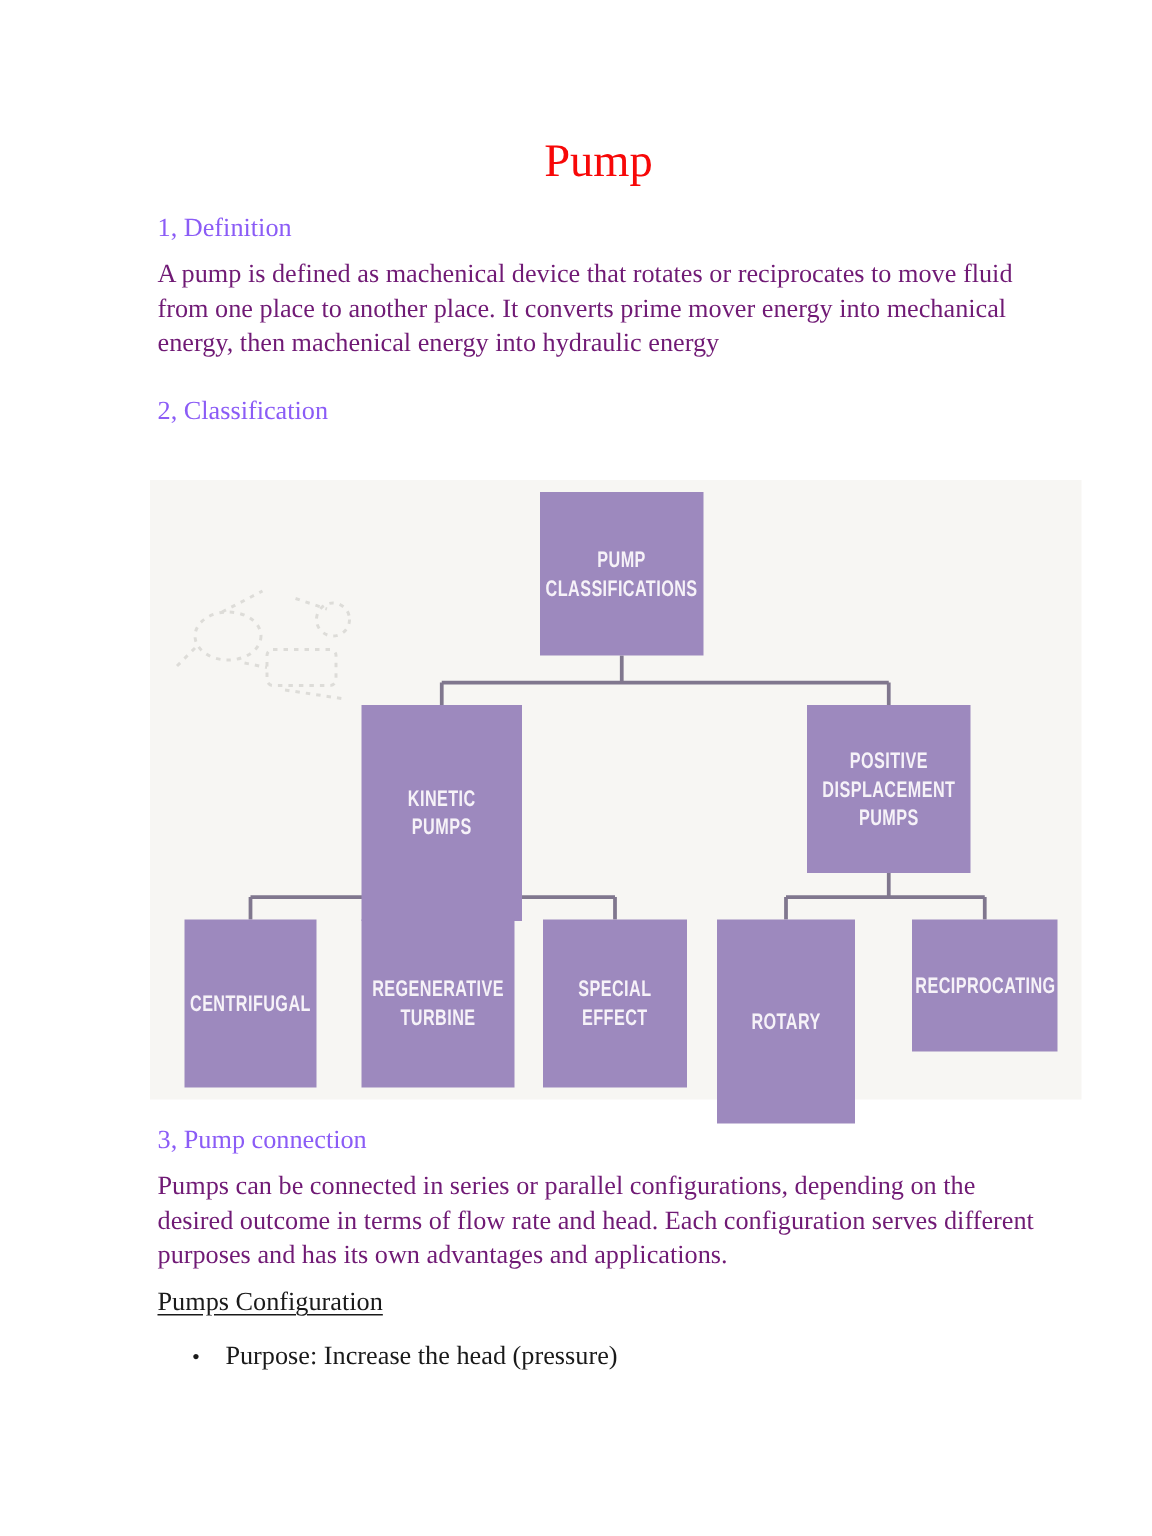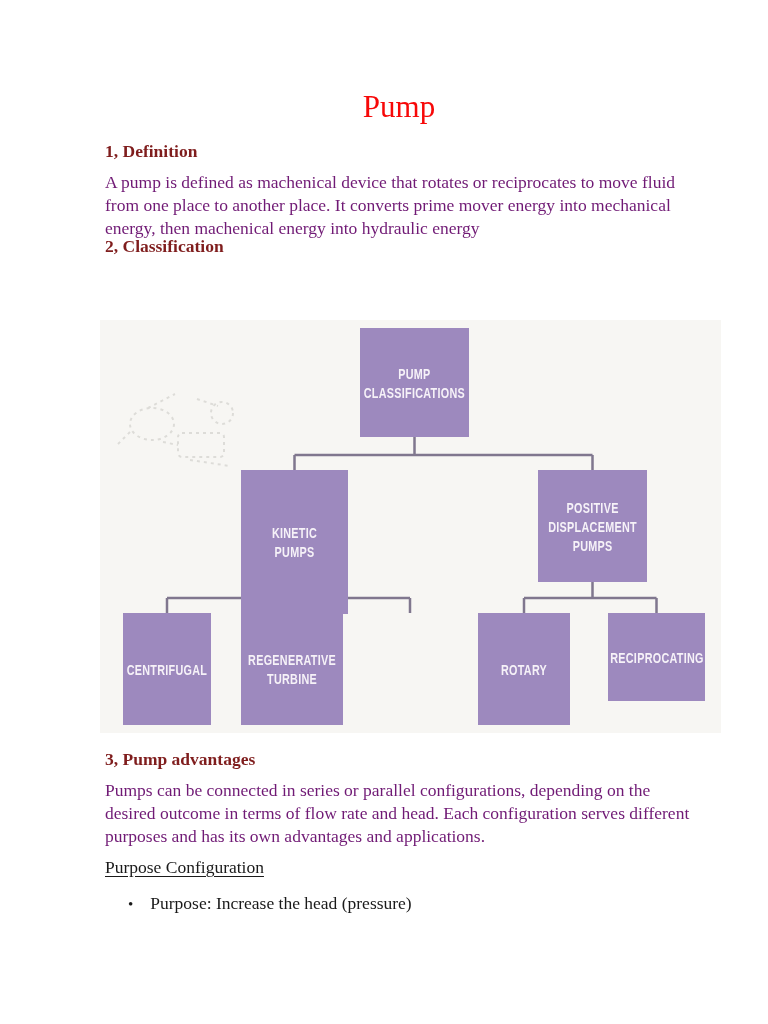--- a/index.html
+++ b/index.html
@@ -5,24 +5,24 @@
   html,body { margin:0; padding:0; background:#ffffff; }
   .page {
     position:relative; width:768px; height:1024px; background:#ffffff;
     font-family:"Liberation Serif", serif; color:#161616; overflow:hidden;margin-left:15px;
   }
   .doc-title {
     position:absolute; top:88px; left:0; width:768px; text-align:center;
     font-size:31px; line-height:38px; font-weight:400; color:#f70808;
   }
   .heading {
-    position:absolute; left:90px; font-size:17.5px; font-weight:bold; color:#7f1d1d;
+    position:absolute; left:90px; font-size:17.5px; font-weight:normal; color:#8b5cf6;
   }
   .h-def   { top:141px; }
-  .h-class { top:236px; }
+  .h-class { top:263px; }
   .h-conn  { top:749px; }
   .para {
     position:absolute; left:90px; width:592px;
     font-size:17.5px; line-height:23px; color:#701a75;
   }
   .p-def  { top:171px; }
   .p-conn { top:779px; }
   .subheading {
     position:absolute; left:90px; top:857px; font-size:17.5px;
     text-decoration:underline; text-underline-offset:3px; color:#1a1a1a;
@@ -46,21 +46,21 @@
   .dbox .lbl {
     display:inline-block; white-space:pre-line; transform:scaleX(0.72);
     transform-origin:center; font-size:15px; line-height:19px; letter-spacing:0.4px;
   }
   .b-root { left:260px; top:8px;   width:109px; height:109px; }
   .b-kin  { left:141px; top:150px; width:107px; height:144px; }
   .b-pos  { left:438px; top:150px; width:109px; height:112px; }
   .b-cent { left:23px;  top:293px; width:88px;  height:112px; }
   .b-reg  { left:141px; top:293px; width:102px; height:112px; }
   .b-spec { left:262px; top:293px; width:96px;  height:112px; }
-  .b-rot  { left:378px; top:293px; width:92px;  height:112px; }
+  .b-rot  { left:378px; top:293px; width:92px;  height:136px; }
   .b-rec  { left:508px; top:293px; width:97px;  height:88px; }
 </style>
 </head>
 <body>
 
 <div class="page">
 
   <div class="doc-title">Pump</div>
 
   <div class="heading h-def">1, Definition</div>
@@ -97,31 +97,35 @@
 DISPLACEMENT
 PUMPS</span>
     </div>
     <div class="dbox b-cent">
       <span class="lbl">CENTRIFUGAL</span>
     </div>
     <div class="dbox b-reg">
       <span class="lbl">REGENERATIVE
 TURBINE</span>
     </div>
+    <div class="dbox b-spec">
+      <span class="lbl">SPECIAL
+EFFECT</span>
+    </div>
     <div class="dbox b-rot">
       <span class="lbl">ROTARY</span>
     </div>
     <div class="dbox b-rec">
       <span class="lbl">RECIPROCATING</span>
     </div>
   </div>
 
-  <div class="heading h-conn">3, Pump advantages</div>
+  <div class="heading h-conn">3, Pump connection</div>
   <div class="para p-conn">Pumps can be connected in series or parallel configurations, depending on the desired outcome in terms of flow rate and head. Each configuration serves different purposes and has its own advantages and applications.</div>
 
-  <div class="subheading">Purpose Configuration</div>
+  <div class="subheading">Pumps Configuration</div>
 
   <div class="bullet-row">
     <span class="bullet-dot">•</span>
     <span>Purpose: Increase the head (pressure)</span>
   </div>
 
 </div>
 
 </body></html>

